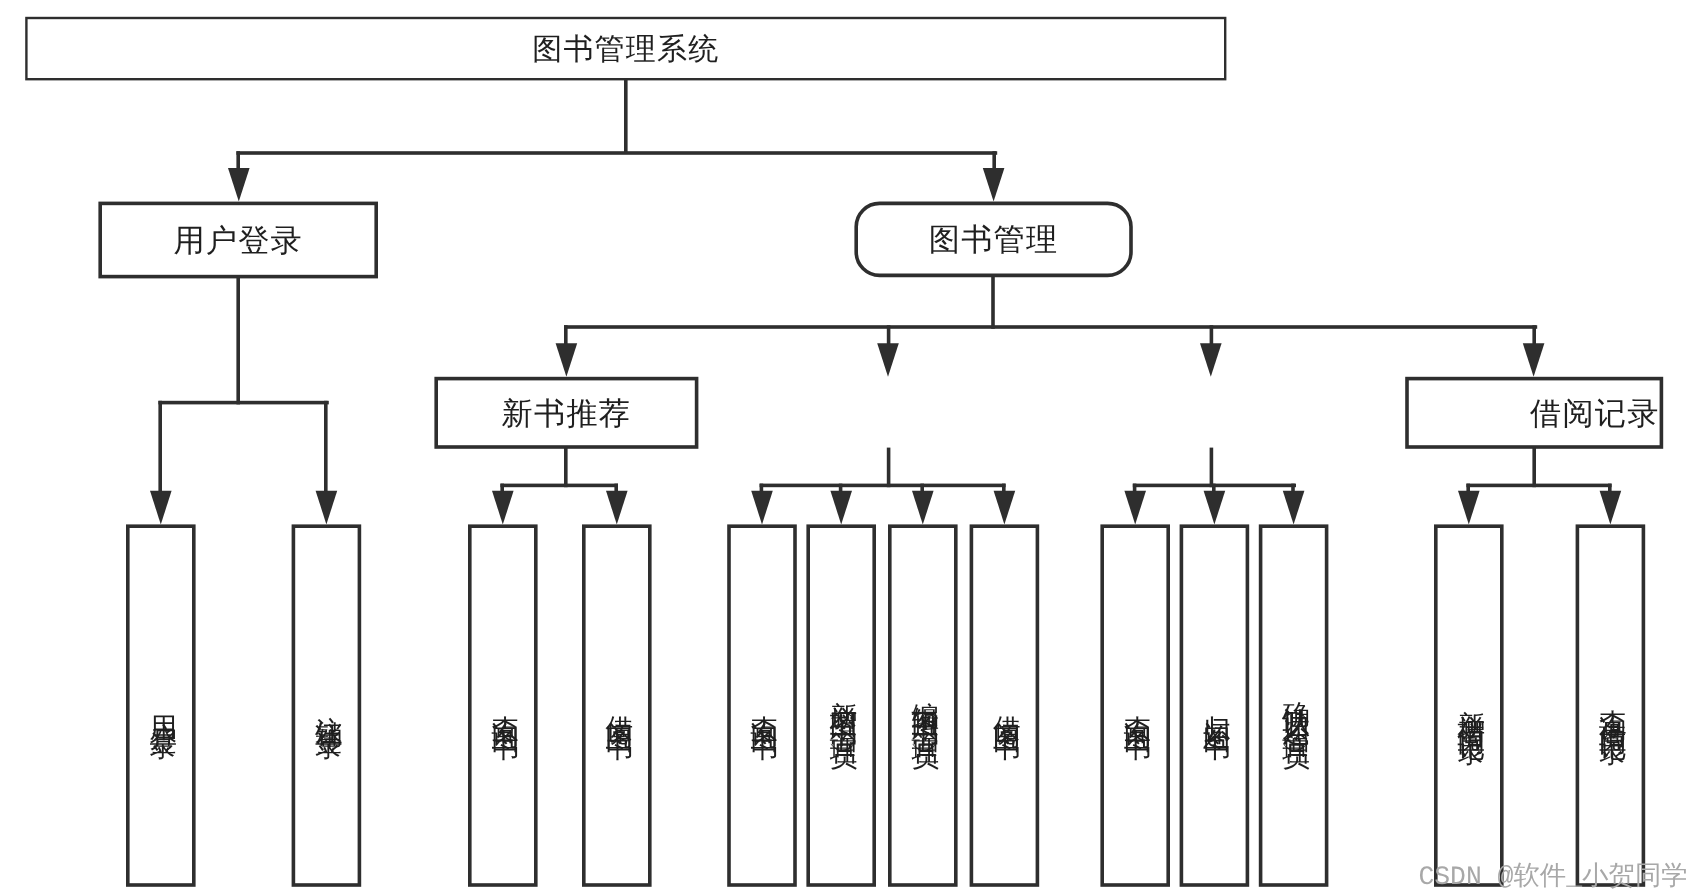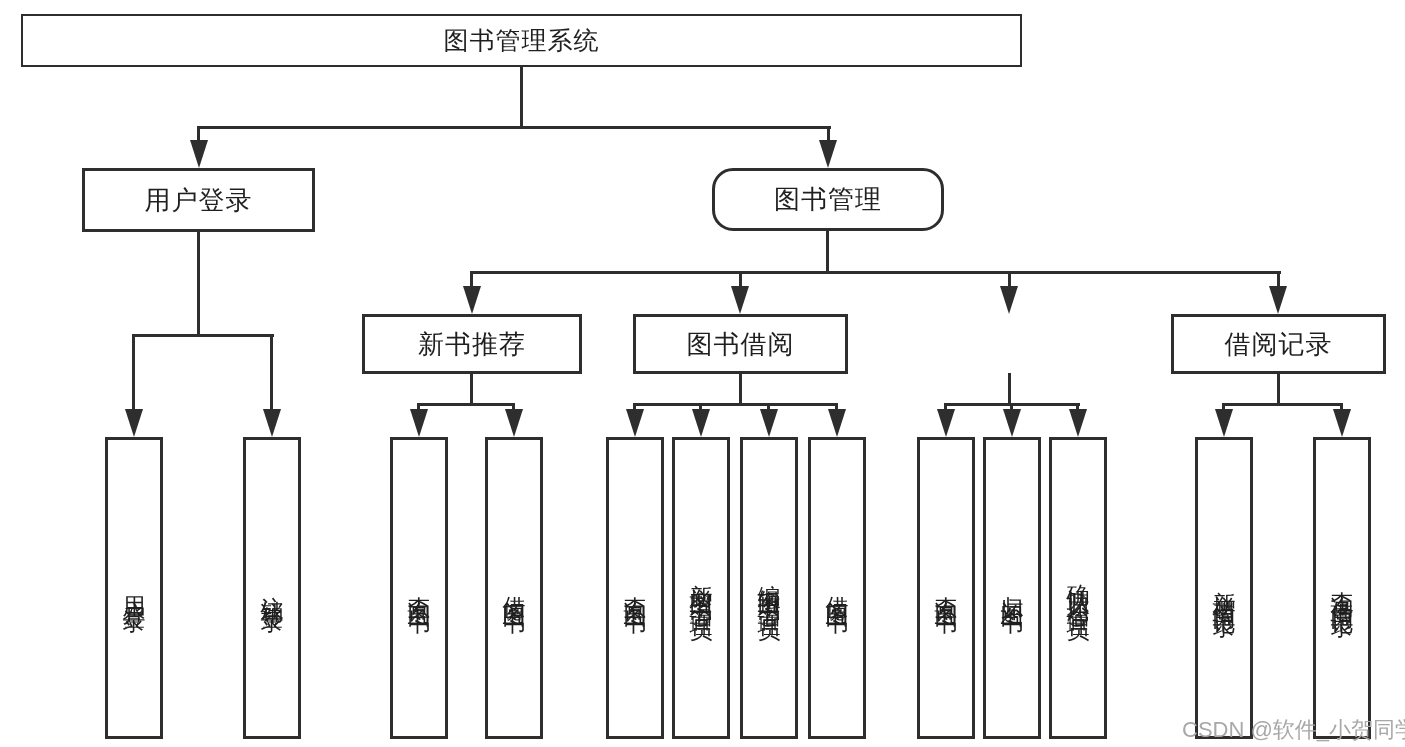--- a/index.html
+++ b/index.html
@@ -1,21 +1,21 @@
 <!DOCTYPE html>
 <html><head>
 <meta charset="utf-8">
 <style>
   html, body { margin: 0; padding: 0; background: #ffffff; }
   .stage {
     position: relative;
     width: 1405px;
     height: 747px;
     background: #ffffff;
-    font-family: Liberation Sans, sans-serif;
+    font-family: Liberation Mono, monospace;
     overflow: hidden;
   }
   .bx {
     position: absolute;
     box-sizing: border-box;
     border: 3px solid #2e2e2e;
     background: #ffffff;
     display: flex;
     align-items: center;
     justify-content: center;
@@ -84,24 +84,21 @@
   <div class="ln" style="left:739px; top:271px; width:3px; height:18px;"></div>
   <div class="ar" style="left:731px; top:286px;"></div>
   <div class="ln" style="left:1008px; top:271px; width:3px; height:18px;"></div>
   <div class="ar" style="left:1000px; top:286px;"></div>
   <div class="ln" style="left:1277px; top:271px; width:3px; height:18px;"></div>
   <div class="ar" style="left:1269px; top:286px;"></div>
 
   <div class="bx hb" style="left:362px; top:314px; width:220px; height:60px;justify-content:center;">
     <span>新书推荐</span>
   </div>
-  <div class="bx hb" style="left:633px; top:314px; width:215px; height:60px;">
-    <span>图书借阅</span>
-  </div>
-  <div class="bx hb" style="left:1171px; top:314px; width:215px; height:60px;">
+  <div class="bx hb" style="left:1171px; top:314px; width:215px; height:60px;justify-content:flex-end;">
     <span>借阅记录</span>
   </div>
 
   <div class="ln" style="left:470px; top:373px; width:3px; height:33px;"></div>
   <div class="ln" style="left:417px; top:403px; width:98px; height:3px;"></div>
   <div class="ln" style="left:417px; top:403px; width:3px; height:9px;"></div>
   <div class="ar" style="left:410px; top:409px;"></div>
   <div class="ln" style="left:512px; top:403px; width:3px; height:9px;"></div>
   <div class="ar" style="left:505px; top:409px;"></div>
 

